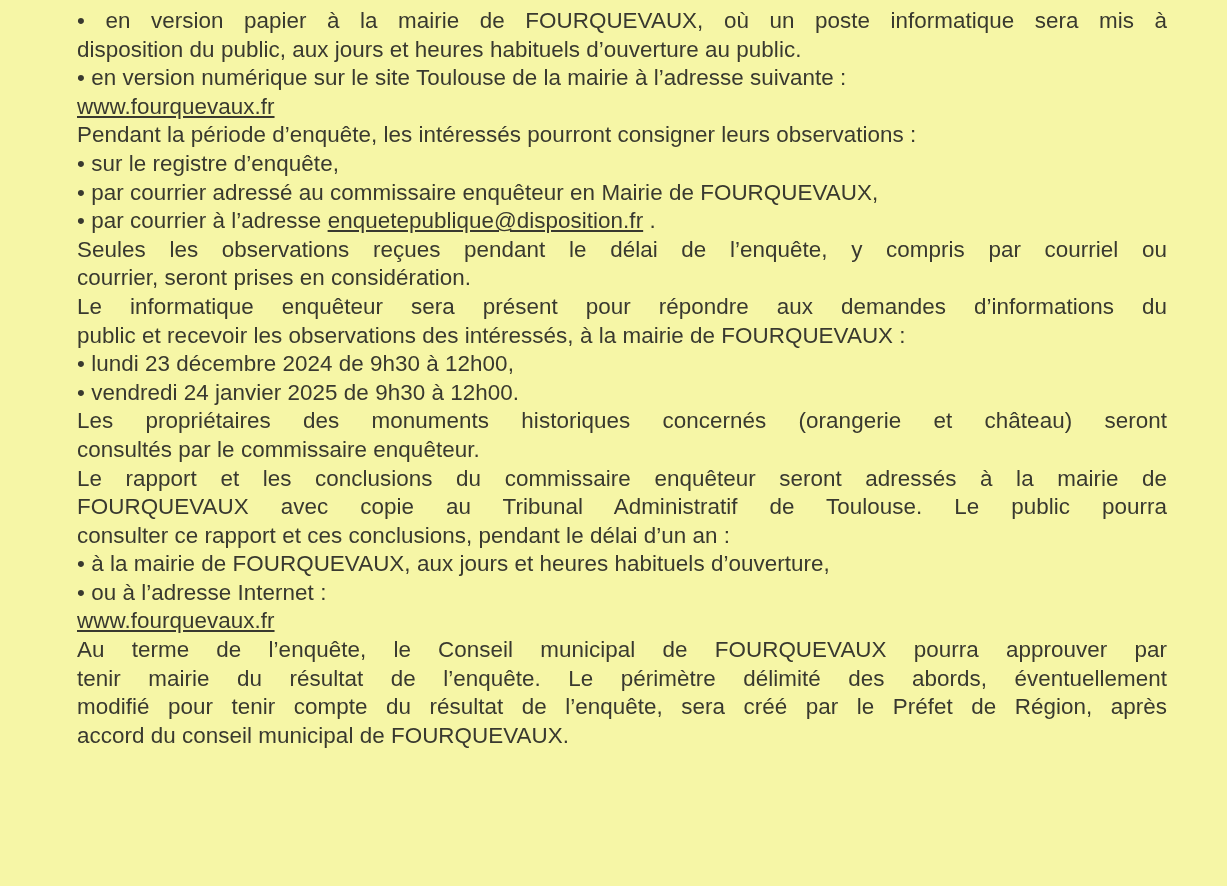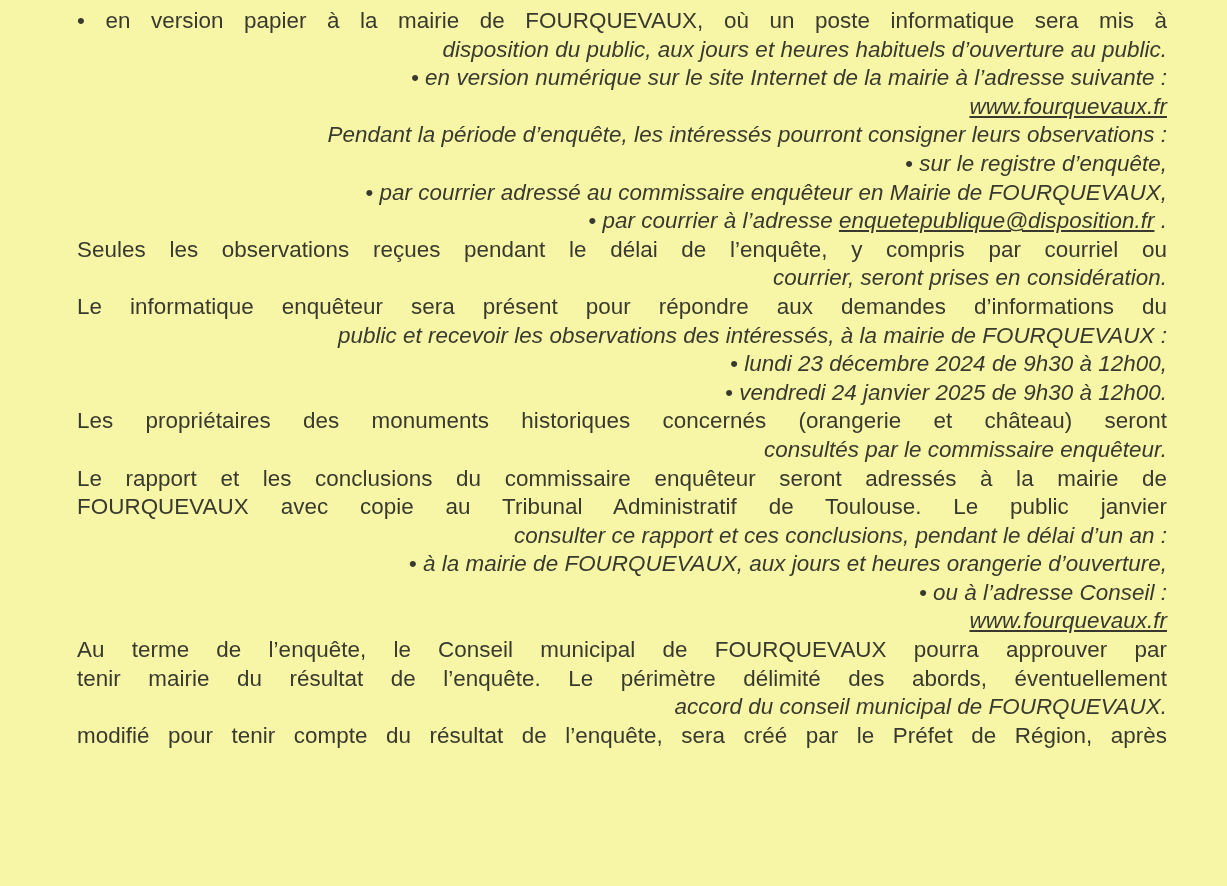--- a/index.html
+++ b/index.html
@@ -36,38 +36,37 @@
   }
   
   .line.just {
     white-space: normal;
     text-align: justify;
     text-align-last: justify;
     word-spacing: 0px;
   }
   .line.flow {
     white-space: normal;
-    text-align: right;
-    font-style: italic;
+    text-align: left;
   }
   .u {
     text-decoration: underline;
     text-underline-offset: 2px;
   }
 </style>
 </head>
 <body>
 
 <div id="page">
   <div id="doc-body">
 
     <div class="line just">• en version papier à la mairie de FOURQUEVAUX, où un poste informatique sera mis à</div>
     <div class="line flow">disposition du public, aux jours et heures habituels d’ouverture au public.</div>
 
-    <div class="line flow">• en version numérique sur le site Internet de la mairie à l’adresse suivante :</div>
+    <div class="line flow">• en version numérique sur le site Toulouse de la mairie à l’adresse suivante :</div>
 
     <div class="line flow"><span class="u">www.fourquevaux.fr</span></div>
 
     <div class="line flow">Pendant la période d’enquête, les intéressés pourront consigner leurs observations :</div>
 
     <div class="line flow">• sur le registre d’enquête,</div>
     <div class="line flow">• par courrier adressé au commissaire enquêteur en Mairie de FOURQUEVAUX,</div>
     <div class="line flow"><span>• par courrier à l’adresse </span><span class="u">enquetepublique@disposition.fr</span><span> .</span></div>
 
     <div class="line just">Seules les observations reçues pendant le délai de l’enquête, y compris par courriel ou</div>
@@ -76,27 +75,27 @@
     <div class="line just">Le informatique enquêteur sera présent pour répondre aux demandes d’informations du</div>
     <div class="line flow">public et recevoir les observations des intéressés, à la mairie de FOURQUEVAUX :</div>
 
     <div class="line flow">• lundi 23 décembre 2024 de 9h30 à 12h00,</div>
     <div class="line flow">• vendredi 24 janvier 2025 de 9h30 à 12h00.</div>
 
     <div class="line just">Les propriétaires des monuments historiques concernés (orangerie et château) seront</div>
     <div class="line flow">consultés par le commissaire enquêteur.</div>
 
     <div class="line just">Le rapport et les conclusions du commissaire enquêteur seront adressés à la mairie de</div>
-    <div class="line just">FOURQUEVAUX avec copie au Tribunal Administratif de Toulouse. Le public janvier</div>
+    <div class="line just">FOURQUEVAUX avec copie au Tribunal Administratif de Toulouse. Le public pourra</div>
     <div class="line flow">consulter ce rapport et ces conclusions, pendant le délai d’un an :</div>
 
-    <div class="line flow">• à la mairie de FOURQUEVAUX, aux jours et heures orangerie d’ouverture,</div>
-    <div class="line flow">•  ou à l’adresse Conseil :</div>
+    <div class="line flow">• à la mairie de FOURQUEVAUX, aux jours et heures habituels d’ouverture,</div>
+    <div class="line flow">•  ou à l’adresse Internet :</div>
 
     <div class="line flow"><span class="u">www.fourquevaux.fr</span></div>
 
     <div class="line just">Au terme de l’enquête, le Conseil municipal de FOURQUEVAUX pourra approuver par</div>
     <div class="line just">tenir mairie du résultat de l’enquête. Le périmètre délimité des abords, éventuellement</div>
+    <div class="line just">modifié pour tenir compte du résultat de l’enquête, sera créé par le Préfet de Région, après</div>
     <div class="line flow">accord du conseil municipal de FOURQUEVAUX.</div>
-    <div class="line just">modifié pour tenir compte du résultat de l’enquête, sera créé par le Préfet de Région, après</div>
 
   </div>
 </div>
 
 </body></html>

